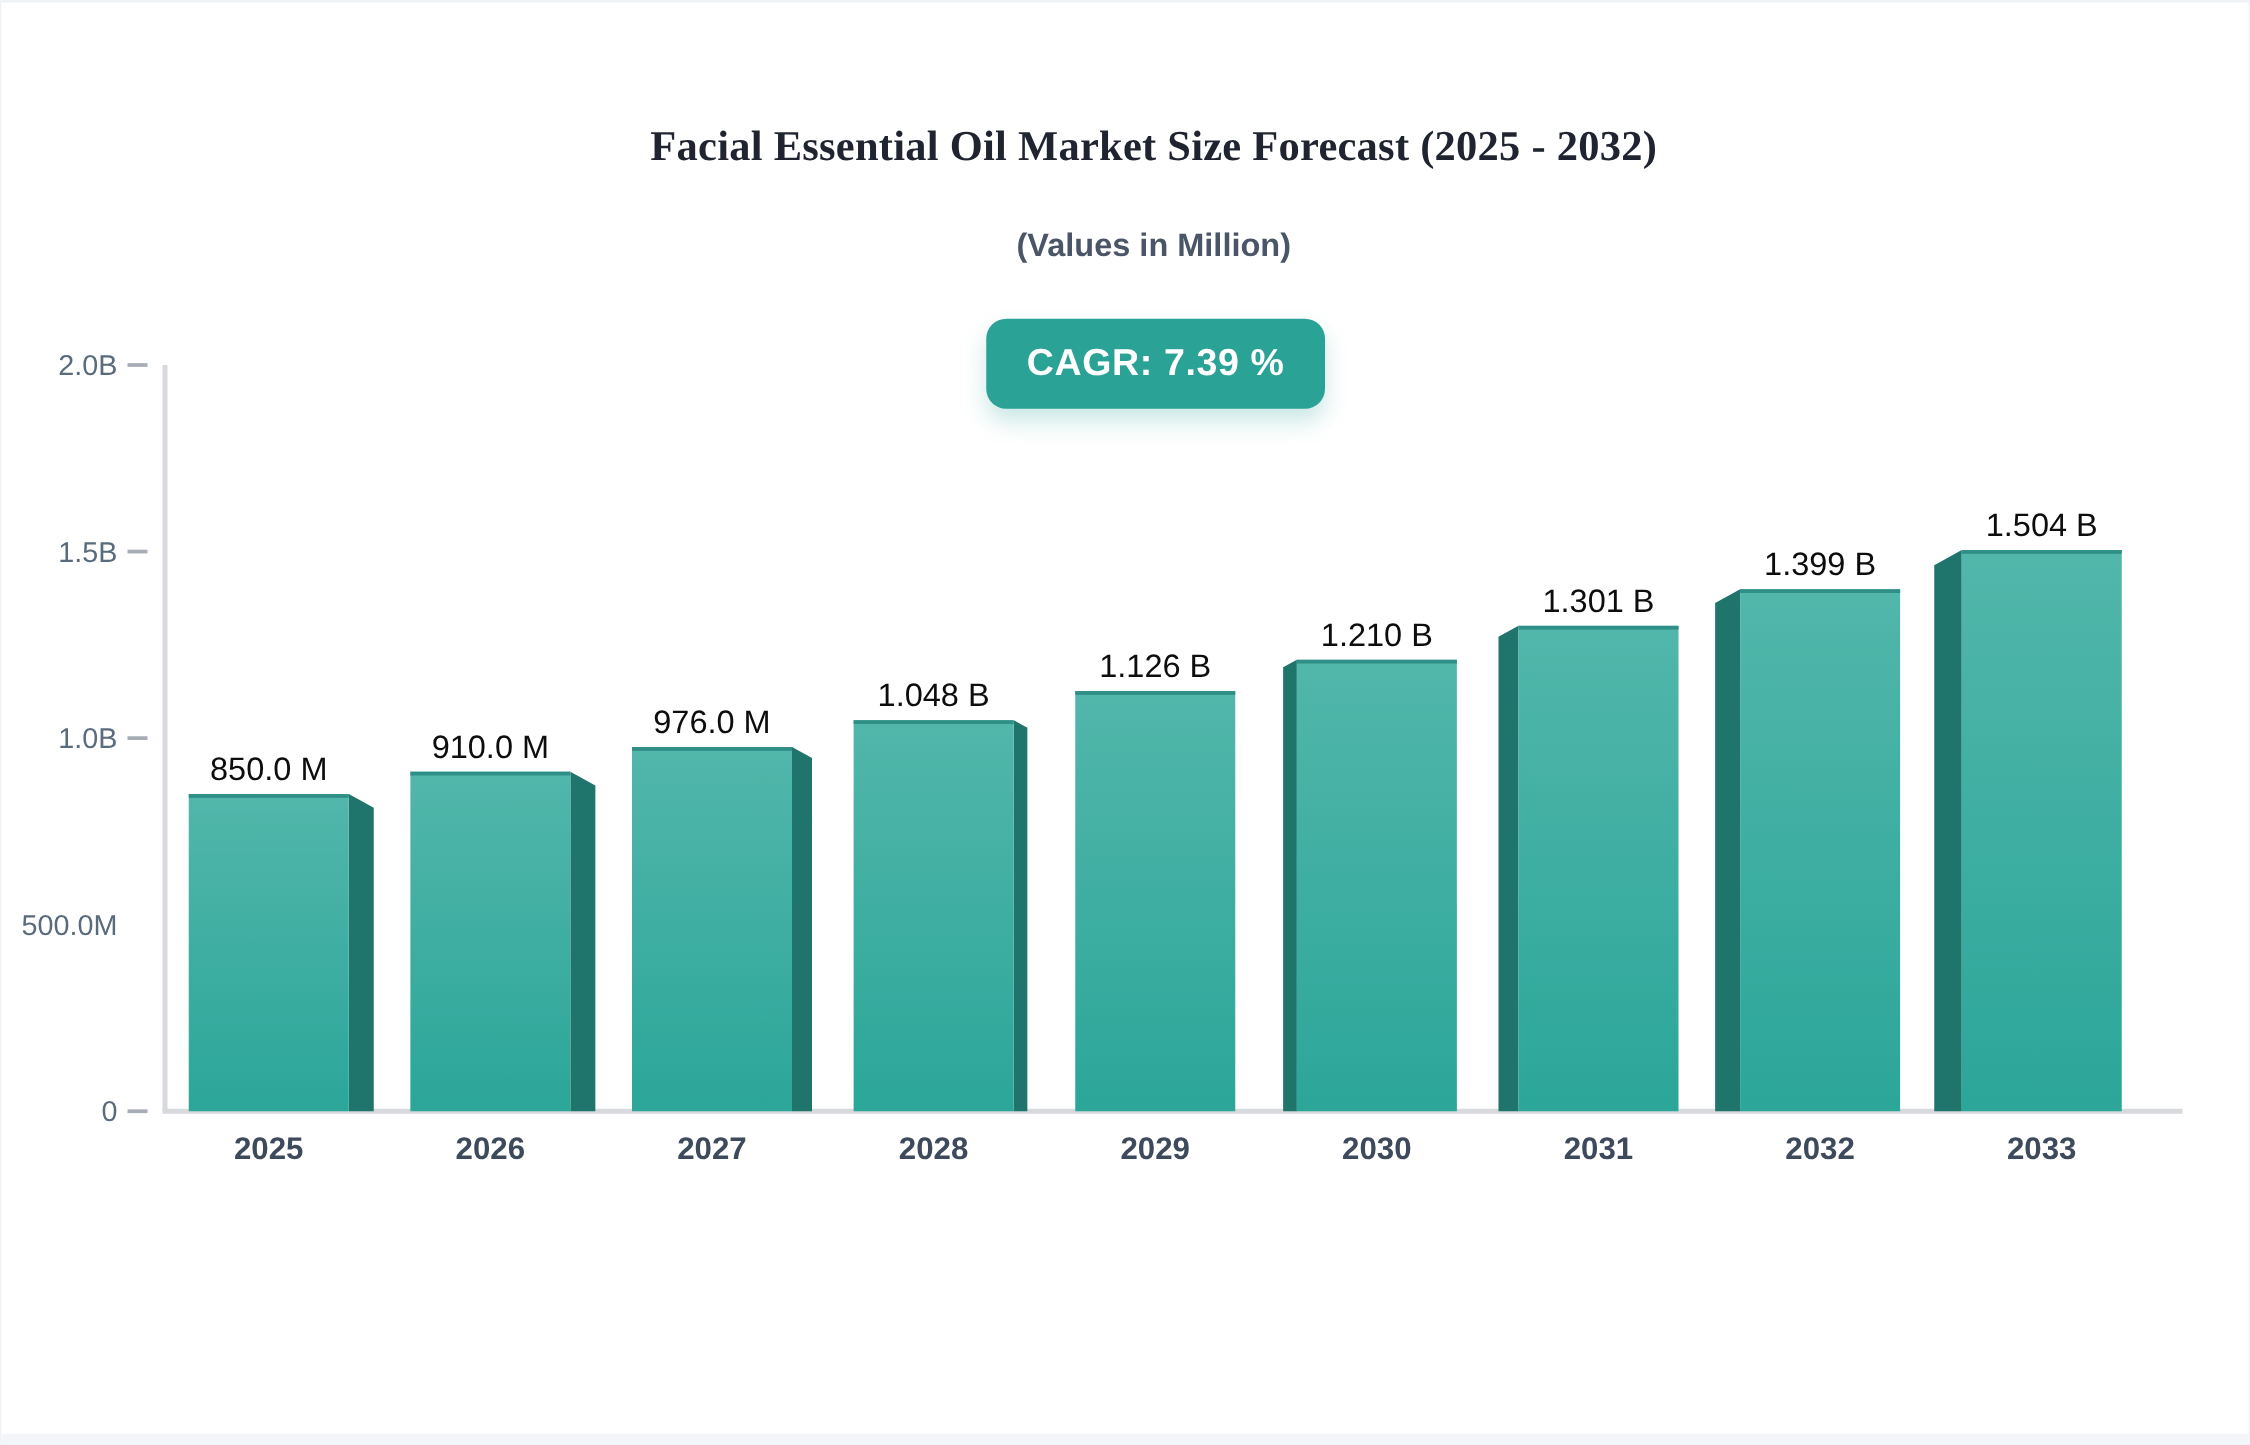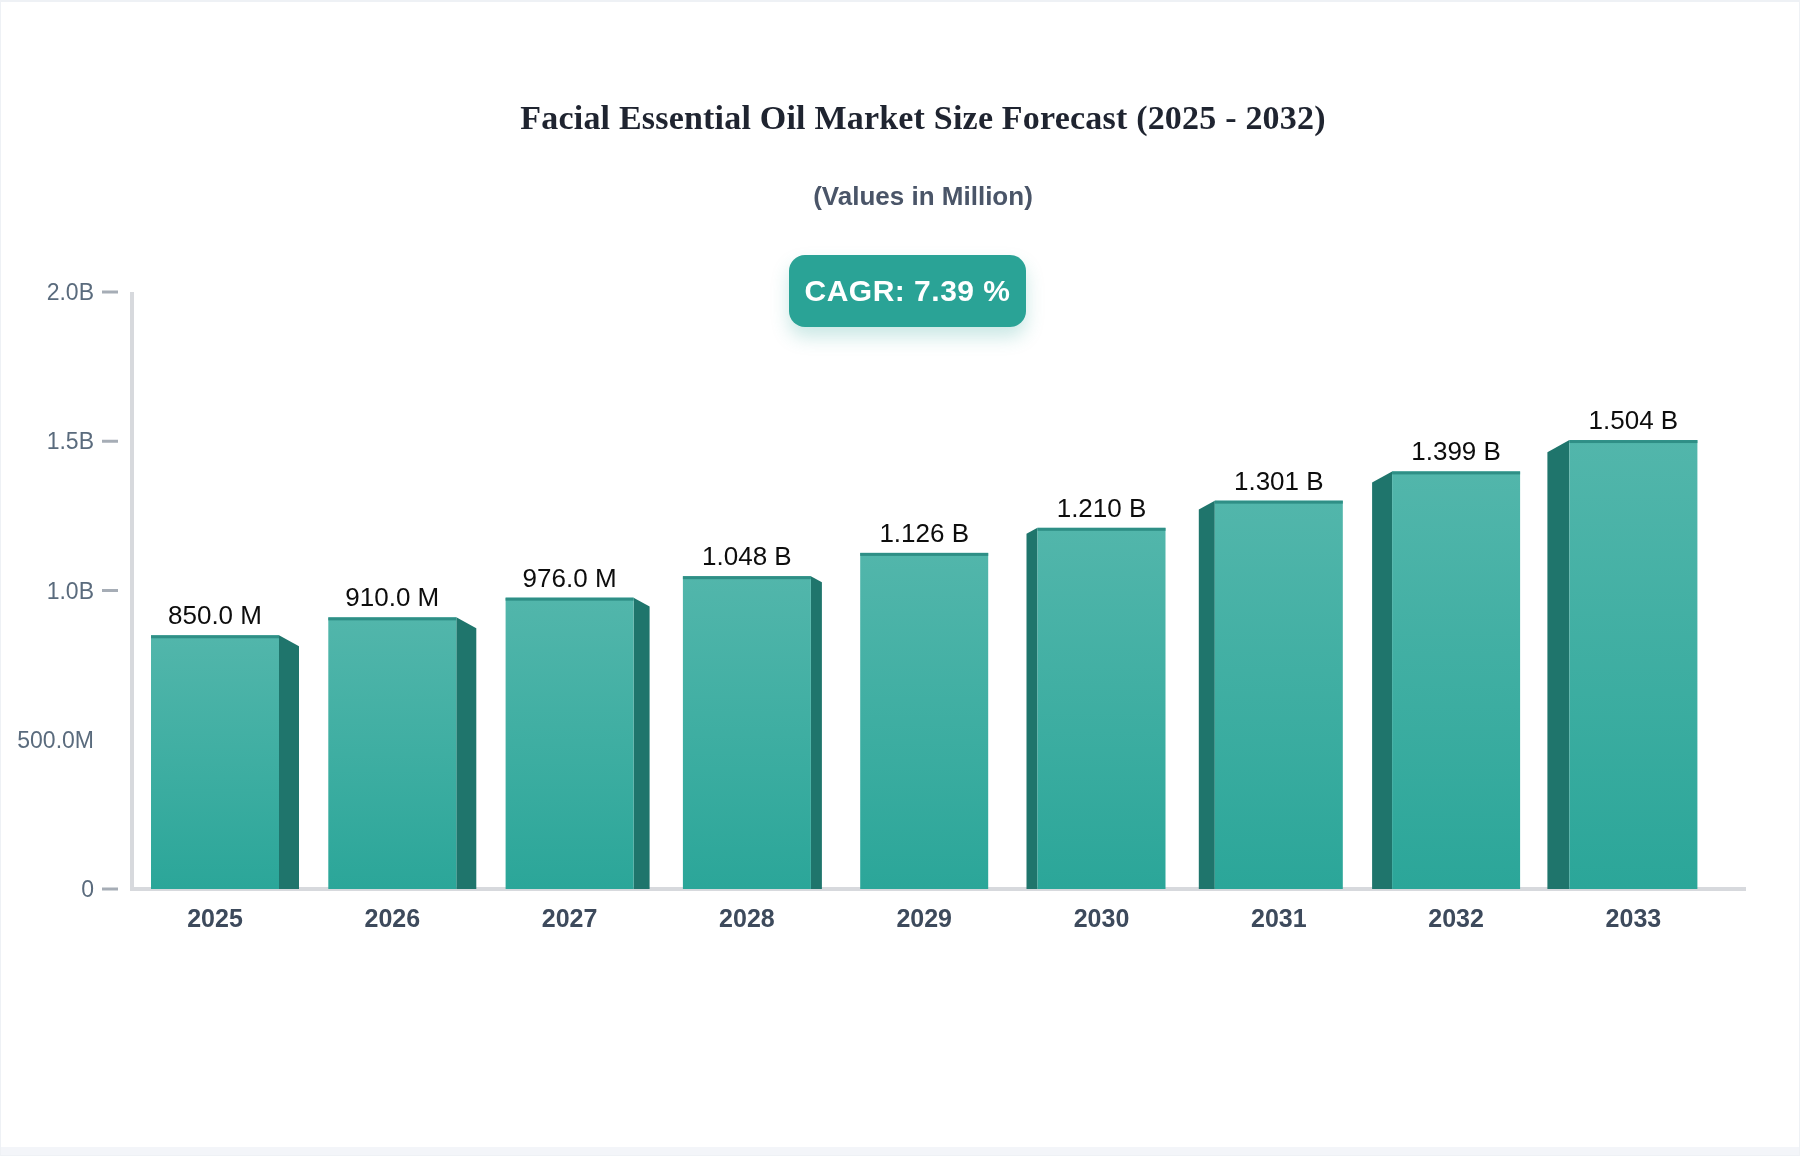--- a/index.html
+++ b/index.html
@@ -34,21 +34,21 @@
     white-space: nowrap;
     font-size: 26px;
     font-weight: 700;
     color: #4a5568;
     margin-top: 11px;
   }
   .cagr-badge {
     position: absolute;
     left: 788px;
     top: 253px;
-    width: 237px;
+    width: 271px;
     height: 72px;
     border-radius: 16px;
     display: flex;
     align-items: center;
     justify-content: center;
     box-shadow: 0 10px 18px rgba(42,163,150,0.25);
   }
   .cagr-badge span {
     font-size: 30px;
     font-weight: 700;

